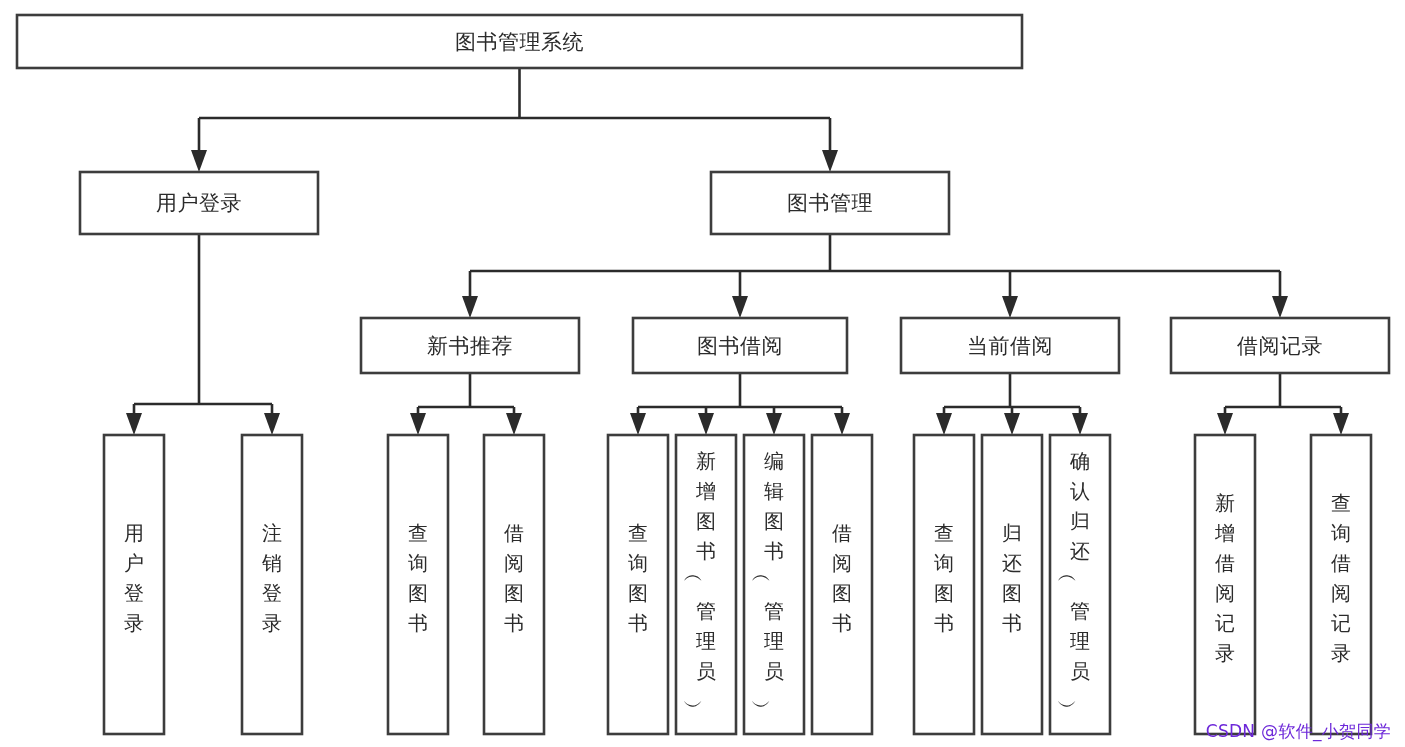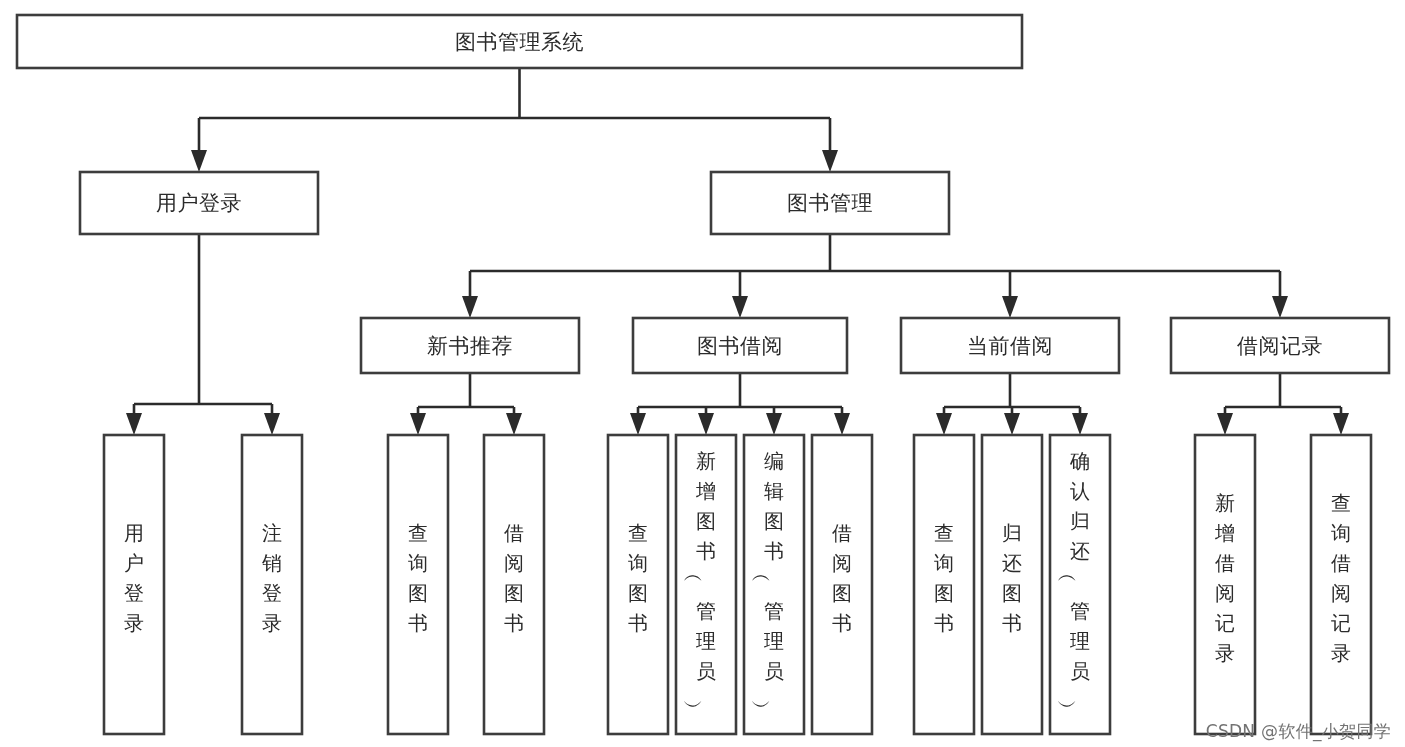--- a/index.html
+++ b/index.html
@@ -57,21 +57,21 @@
   }
   .edge-arrow {
     fill: #2b2b2b;
     stroke: none;
   }
   .watermark {
     position: absolute;
     right: 14px;
     bottom: 4px;
     font-size: 17px;
-    color: #737373;
+    color: #6d28d9;
     font-family: "DejaVu Sans", "Liberation Sans", sans-serif;
     white-space: nowrap;
     user-select: none;
     letter-spacing: 0.3px;
     margin-top: 44px;
   }
 </style>
 </head>
 <body>
 

